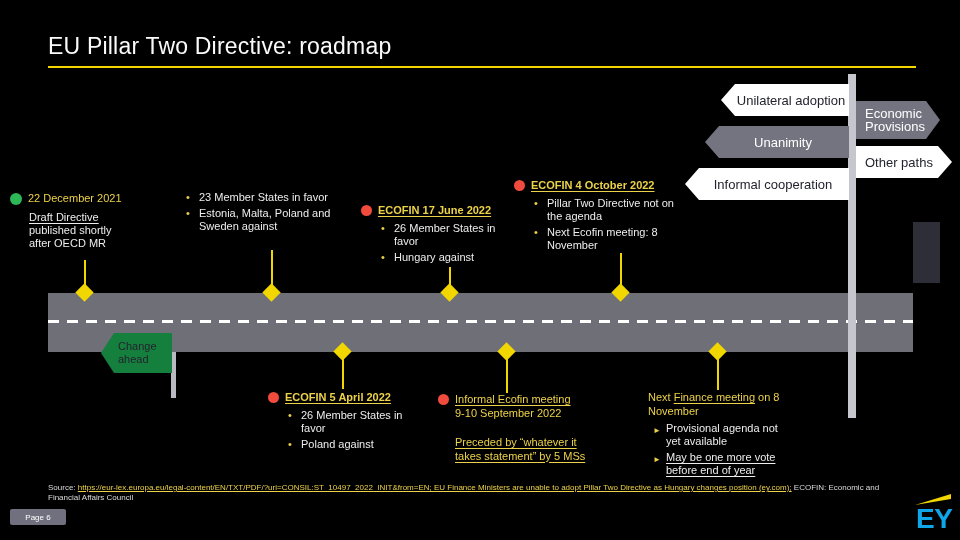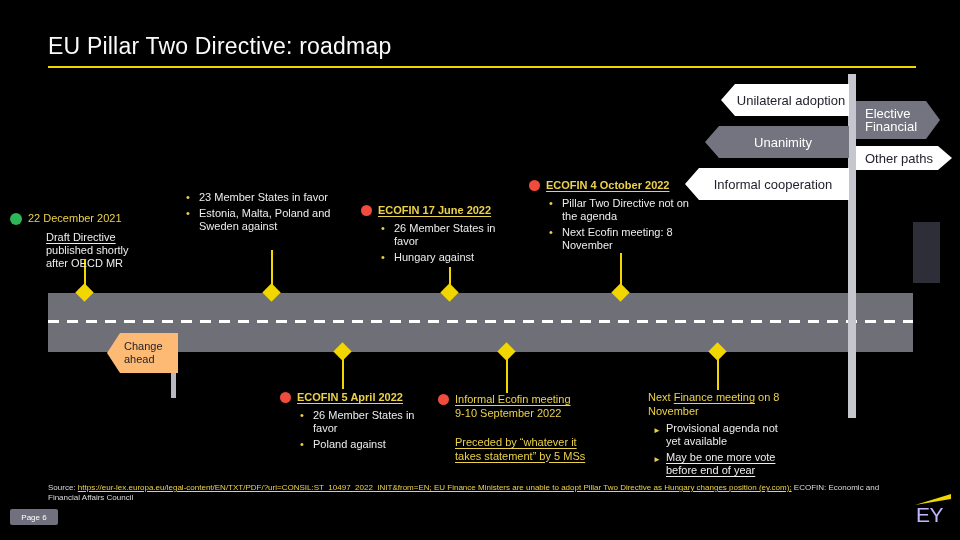--- a/index.html
+++ b/index.html
@@ -18,98 +18,98 @@
   
   .pole{left:848px;top:74px;width:8px;height:344px;background:var(--pole-gray);z-index:3}
   .arrow{display:flex;align-items:center;font-size:13px;z-index:4;line-height:13px}
   .arrow.left{clip-path:polygon(14px 0,100% 0,100% 100%,14px 100%,0 50%);justify-content:center;padding-left:12px}
   .arrow.right{clip-path:polygon(0 0,calc(100% - 14px) 0,100% 50%,calc(100% - 14px) 100%,0 100%);padding-left:9px}
   .arrow.white{background:#fff;color:var(--ink)}
   .arrow.gray{background:var(--gray);color:#fff}
   .a1{left:721px;top:84px;width:128px;height:32px}
   .a2{left:856px;top:101px;width:84px;height:38px}
   .a3{left:705px;top:126px;width:144px;height:32px}
-  .a4{left:856px;top:146px;width:96px;height:24px}
+  .a4{left:856px;top:146px;width:96px;height:32px}
   .a5{left:685px;top:168px;width:164px;height:32px}
   .darkrect{left:913px;top:222px;width:27px;height:61px;background:var(--dark-gray)}
 
   
   .road{left:48px;top:293px;width:865px;height:59px;background:var(--road);z-index:1}
   .dash{position:absolute;left:0;top:27px;width:100%;height:3px;
         background:repeating-linear-gradient(to right,#fff 0 11px,transparent 11px 19px)}
   .diamond{width:13px;height:13px;background:var(--yellow);transform:rotate(45deg);z-index:3}
   .d1{left:78px;top:286px}.d2{left:265px;top:286px}.d3{left:443px;top:286px}.d4{left:614px;top:286px}
   .d5{left:336px;top:345px}.d6{left:500px;top:345px}.d7{left:711px;top:345px}
   .conn{width:2px;background:var(--yellow);z-index:2}
   .c1{left:84px;top:260px;height:34px}.c2{left:271px;top:250px;height:44px}
   .c3{left:449px;top:267px;height:27px}.c4{left:620px;top:253px;height:40px}
   .c5{left:342px;top:352px;height:37px}.c6{left:506px;top:352px;height:41px}
   .c7{left:717px;top:352px;height:38px}
 
   
   .cpole{left:171px;top:352px;width:5px;height:46px;background:#B9B9C2;z-index:2}
-  .csign{left:107px;top:333px;width:71px;height:40px;background:#fdba74;z-index:4;
+  .csign{left:101px;top:333px;width:71px;height:40px;background:#15803d;z-index:4;
          clip-path:polygon(13px 0,100% 0,100% 100%,13px 100%,0 50%);
          display:flex;flex-direction:column;justify-content:center;padding-left:17px;
          font-size:11px;color:var(--ink);line-height:13.5px}
 
   
   .ev{z-index:5}
   .evrow{display:flex;align-items:flex-start;gap:6px}
   .dot{width:11px;height:11px;border-radius:50%;flex:0 0 auto;margin-top:1px}
   .dot.red{background:var(--red)}
   .dot.green{background:var(--green);width:12px;height:12px}
   .etitle{font-size:11px;font-weight:bold;color:var(--text-yellow);line-height:13px;
           text-decoration:underline;text-underline-offset:2px}
   .etitle.plain{font-weight:normal;text-decoration:none}
   .u{text-decoration:underline;text-underline-offset:2px}
   .ytext{color:var(--text-yellow)}
   .bullets{margin-top:5px;margin-left:17px}
   .brow{display:flex;margin-bottom:3px}
   .bm{width:16px;flex:0 0 auto;color:var(--text-yellow);font-size:11px;line-height:13px;padding-left:3px}
   .bm.tri{font-size:8px;padding-top:2px}
   .bt{font-size:11px;color:#ededed;line-height:13px}
-  .e1{left:10px;top:212px;width:135px}
-  .e1 .desc{margin-left:36px;margin-top:6px;font-size:11px;color:#ededed;line-height:13px;width:102px}
+  .e1{left:10px;top:192px;width:135px}
+  .e1 .desc{margin-left:19px;margin-top:6px;font-size:11px;color:#ededed;line-height:13px;width:102px}
   .e2{left:166px;top:186px;width:185px}
   .e3{left:361px;top:204px;width:140px}
-  .e4{left:529px;top:179px;width:170px}
-  .e5{left:280px;top:391px;width:135px}
+  .e4{left:514px;top:179px;width:170px}
+  .e5{left:268px;top:391px;width:135px}
   .e6{left:438px;top:393px;width:170px}
   .e6 .tblock{font-size:11px;line-height:13.5px;color:var(--text-yellow)}
   .e6 .note{margin-left:17px;margin-top:16px;width:140px;font-size:11px;line-height:13.5px;
             color:var(--text-yellow);text-decoration:underline;text-underline-offset:2px}
   .e7{left:648px;top:391px;width:170px}
   .e7 .ntitle{font-size:11px;line-height:13.5px;color:var(--text-yellow);width:140px}
   .e7 .bullets{margin-top:4px;margin-left:2px}
   .e7 .bt{max-width:122px}
 
   
   .source{left:48px;top:483px;width:862px;font-size:8px;line-height:10px;color:#dcdcdc}
   .slink{color:var(--text-yellow);text-decoration:underline}
-  .pagebadge{left:10px;top:509px;width:48px;height:16px;background:#70707E;border-radius:2px;
+  .pagebadge{left:10px;top:509px;width:56px;height:16px;background:#70707E;border-radius:2px;
              color:#fff;font-size:8px;display:flex;align-items:center;justify-content:center}
   .eybeam{left:915px;top:494px;width:36px;height:11px;background:var(--yellow);
           clip-path:polygon(0 100%,100% 0,100% 45%)}
-  .eytext{left:916px;top:503px;font-size:21px;font-weight:normal;color:#c4b5fd;letter-spacing:-.5px}
+  .eytext{left:916px;top:503px;font-size:28px;font-weight:bold;color:#0ea5e9;letter-spacing:-.5px}
 </style>
 </head>
 <body>
 
 <div class="slide">
 
   <div class="abs title">EU Pillar Two Directive: roadmap</div>
   <div class="abs rule"></div>
 
   <div class="abs pole"></div>
   <div class="abs arrow left white a1">
     <span>Unilateral adoption</span>
   </div>
   <div class="abs arrow right gray a2">
-    <span>Elective Financial</span>
+    <span>Economic Provisions</span>
   </div>
   <div class="abs arrow left gray a3">
     <span>Unanimity</span>
   </div>
   <div class="abs arrow right white a4">
     <span>Other paths</span>
   </div>
   <div class="abs arrow left white a5">
     <span>Informal cooperation</span>
   </div>

